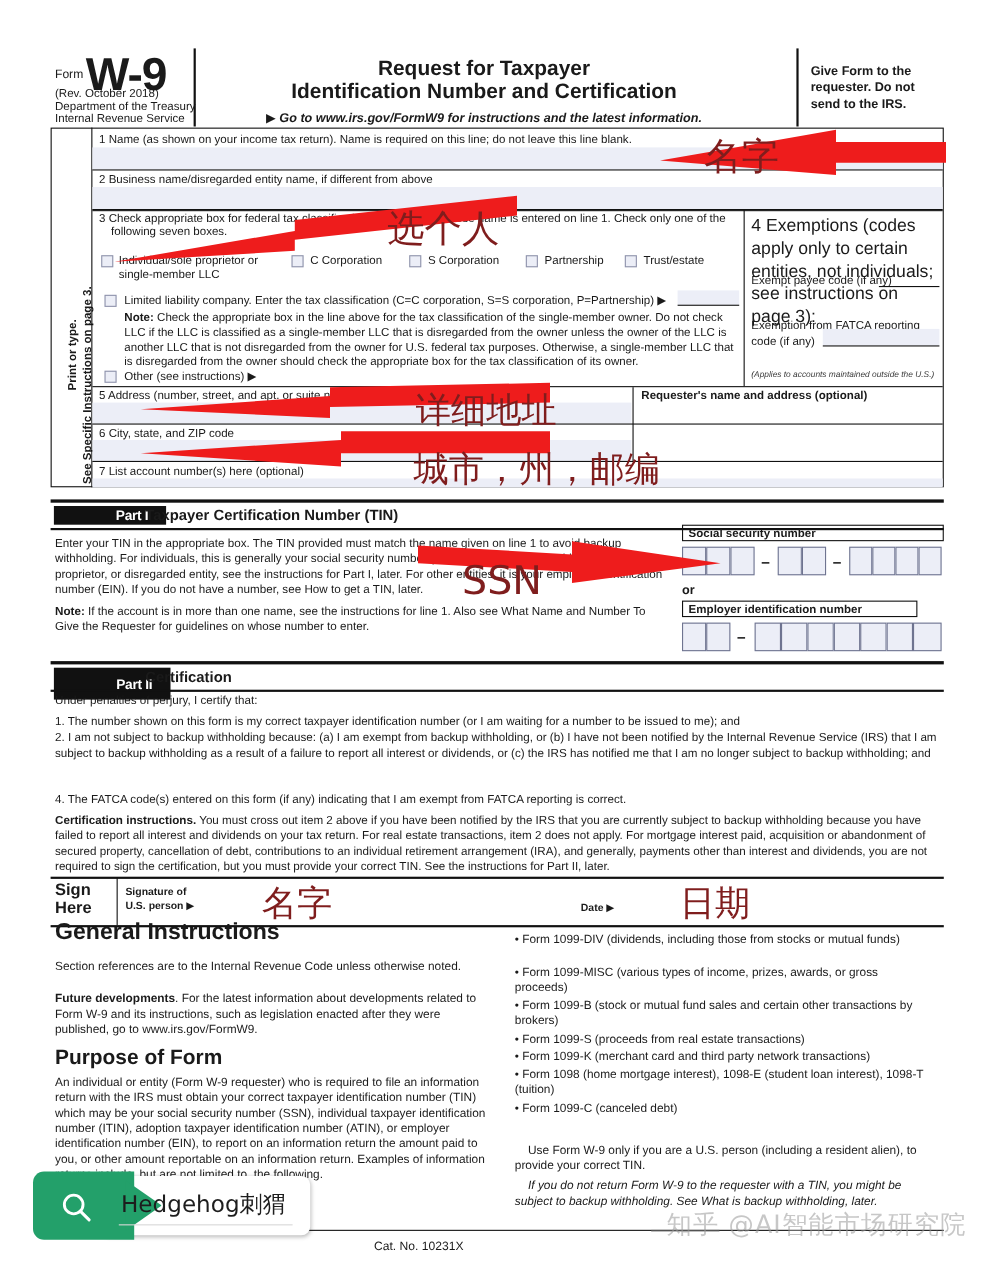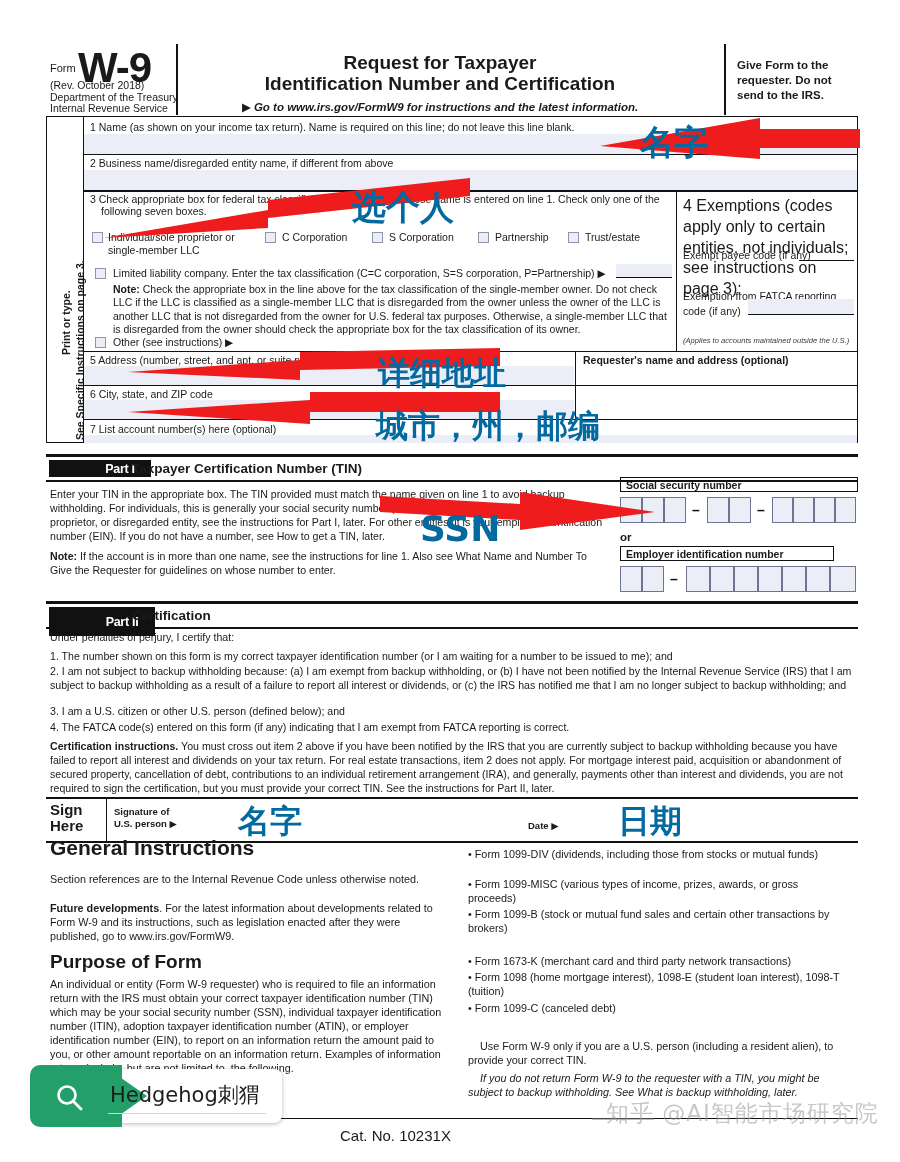--- a/index.html
+++ b/index.html
@@ -44,21 +44,21 @@
   .dbox{position:absolute;border:1px solid #6f7490;background:#eceef7;box-sizing:border-box;}
   .dash{position:absolute;font-weight:bold;color:#111;}
 
   
   .h2{position:absolute;font-weight:bold;}
   .para{position:absolute;line-height:1.30;text-align:left;}
   .bullet{position:absolute;line-height:1.30;}
 
   
   .cn{
-    position:absolute;color:#0369a1;font-weight:bold;white-space:nowrap;
+    position:absolute;color:#7f1d1d;font-weight:normal;white-space:nowrap;
     font-family:"DejaVu Sans","Liberation Sans",sans-serif;
     text-align:center;
   }
   .arrow{position:absolute;pointer-events:none;}
 
   
   .searchwrap{position:absolute;left:30px;top:1065px;width:252px;height:62px;}
   .greenpill{
     position:absolute;left:0;top:0;width:92px;height:62px;background:#23a06a;
     border-radius:10px 0 0 10px;
@@ -226,21 +226,20 @@
 
   <div class="hl" style="left:46px;top:601px;width:812px;height:3px;"></div>
   <div class="partbox" style="left:49px;top:607px;width:66px;height:29px;font-size:12.5px;">Part II</div>
   <div class="partlbl" style="left:132px;top:608px;font-size:13.5px;">Certification</div>
   <div class="hl" style="left:46px;top:627px;width:812px;height:1.5px;"></div>
 
   <div class="txt" style="left:50px;top:631px;font-size:10.6px;">Under penalties of perjury, I certify that:</div>
 
   <div class="wrap" style="left:50px;top:650px;width:800px;font-size:10.6px;line-height:1.3;">1. The number shown on this form is my correct taxpayer identification number (or I am waiting for a number to be issued to me); and</div>
   <div class="wrap" style="left:50px;top:665px;width:805px;font-size:10.6px;line-height:1.3;">2. I am not subject to backup withholding because: (a) I am exempt from backup withholding, or (b) I have not been notified by the Internal Revenue Service (IRS) that I am subject to backup withholding as a result of a failure to report all interest or dividends, or (c) the IRS has notified me that I am no longer subject to backup withholding; and</div>
-  <div class="wrap" style="left:50px;top:705px;width:800px;font-size:10.6px;line-height:1.3;">3. I am a U.S. citizen or other U.S. person (defined below); and</div>
   <div class="wrap" style="left:50px;top:721px;width:800px;font-size:10.6px;line-height:1.3;">4. The FATCA code(s) entered on this form (if any) indicating that I am exempt from FATCA reporting is correct.</div>
 
   <div class="wrap" style="left:50px;top:740px;width:805px;font-size:10.6px;line-height:1.32;">
     <span class="bold">Certification instructions.</span><span> You must cross out item 2 above if you have been notified by the IRS that you are currently subject to backup withholding because you have failed to report all interest and dividends on your tax return. For real estate transactions, item 2 does not apply. For mortgage interest paid, acquisition or abandonment of secured property, cancellation of debt, contributions to an individual retirement arrangement (IRA), and generally, payments other than interest and dividends, you are not required to sign the certification, but you must provide your correct TIN. See the instructions for Part II, later.</span>
   </div>
 
   <div class="hl" style="left:46px;top:797px;width:812px;height:1.5px;"></div>
   <div class="txt bold" style="left:50px;top:801px;font-size:15px;">Sign</div>
   <div class="txt bold" style="left:50px;top:817px;font-size:15px;">Here</div>
   <div class="vl" style="left:106px;top:798px;width:1.2px;height:43px;"></div>
@@ -253,28 +252,29 @@
   <div class="para" style="left:50px;top:872px;width:400px;font-size:10.8px;">Section references are to the Internal Revenue Code unless otherwise noted.</div>
   <div class="para" style="left:50px;top:901px;width:400px;font-size:10.8px;">
     <span class="bold">Future developments</span><span>. For the latest information about developments related to Form W-9 and its instructions, such as legislation enacted after they were published, go to www.irs.gov/FormW9.</span>
   </div>
   <div class="h2" style="left:50px;top:951px;font-size:19px;">Purpose of Form</div>
   <div class="para" style="left:50px;top:977px;width:400px;font-size:10.8px;">An individual or entity (Form W-9 requester) who is required to file an information return with the IRS must obtain your correct taxpayer identification number (TIN) which may be your social security number (SSN), individual taxpayer identification number (ITIN), adoption taxpayer identification number (ATIN), or employer identification number (EIN), to report on an information return the amount paid to you, or other amount reportable on an information return. Examples of information returns include, but are not limited to, the following.</div>
 
   <div class="bullet" style="left:468px;top:847px;width:378px;font-size:10.8px;">• Form 1099-DIV (dividends, including those from stocks or mutual funds)</div>
   <div class="bullet" style="left:468px;top:877px;width:378px;font-size:10.8px;">• Form 1099-MISC (various types of income, prizes, awards, or gross proceeds)</div>
   <div class="bullet" style="left:468px;top:907px;width:378px;font-size:10.8px;">• Form 1099-B (stock or mutual fund sales and certain other transactions by brokers)</div>
-  <div class="bullet" style="left:468px;top:954px;width:386px;font-size:10.8px;">• Form 1673-K (merchant card and third party network transactions)</div>
+  <div class="bullet" style="left:468px;top:938px;width:378px;font-size:10.8px;">• Form 1099-S (proceeds from real estate transactions)</div>
+  <div class="bullet" style="left:468px;top:954px;width:386px;font-size:10.8px;">• Form 1099-K (merchant card and third party network transactions)</div>
   <div class="bullet" style="left:468px;top:970px;width:386px;font-size:10.8px;">• Form 1098 (home mortgage interest), 1098-E (student loan interest), 1098-T (tuition)</div>
   <div class="bullet" style="left:468px;top:1001px;width:378px;font-size:10.8px;">• Form 1099-C (canceled debt)</div>
   <div class="bullet" style="left:468px;top:1039px;width:378px;font-size:10.8px;text-indent:12px;">Use Form W-9 only if you are a U.S. person (including a resident alien), to provide your correct TIN.</div>
   <div class="bullet ital" style="left:468px;top:1071px;width:386px;font-size:10.8px;text-indent:12px;">If you do not return Form W-9 to the requester with a TIN, you might be subject to backup withholding. See What is backup withholding, later.</div>
 
   <div class="hl" style="left:46px;top:1118px;width:812px;height:1.2px;"></div>
-  <div class="txt" style="left:340px;top:1127px;font-size:15px;">Cat. No. 10231X</div>
+  <div class="txt" style="left:340px;top:1127px;font-size:11px;">Cat. No. 10231X</div>
 
   <svg class="arrow" width="900" height="1162" viewBox="0 0 900 1162" style="left:0;top:0;">
 
     <polygon points="600,150 760,122 760,133 860,133 860,152 760,152 760,163" fill="#ee1c1c" transform="translate(0,-4)"></polygon>
 
     <polygon points="104,238 268,210 268,200 470,178 470,196 268,218 268,228" fill="#ee1c1c"></polygon>
 
     <polygon points="128,372 300,360 300,352 500,348 500,366 300,370 300,380" fill="#ee1c1c"></polygon>
 
     <polygon points="128,412 310,400 310,392 500,392 500,412 310,412 310,424" fill="#ee1c1c"></polygon>

